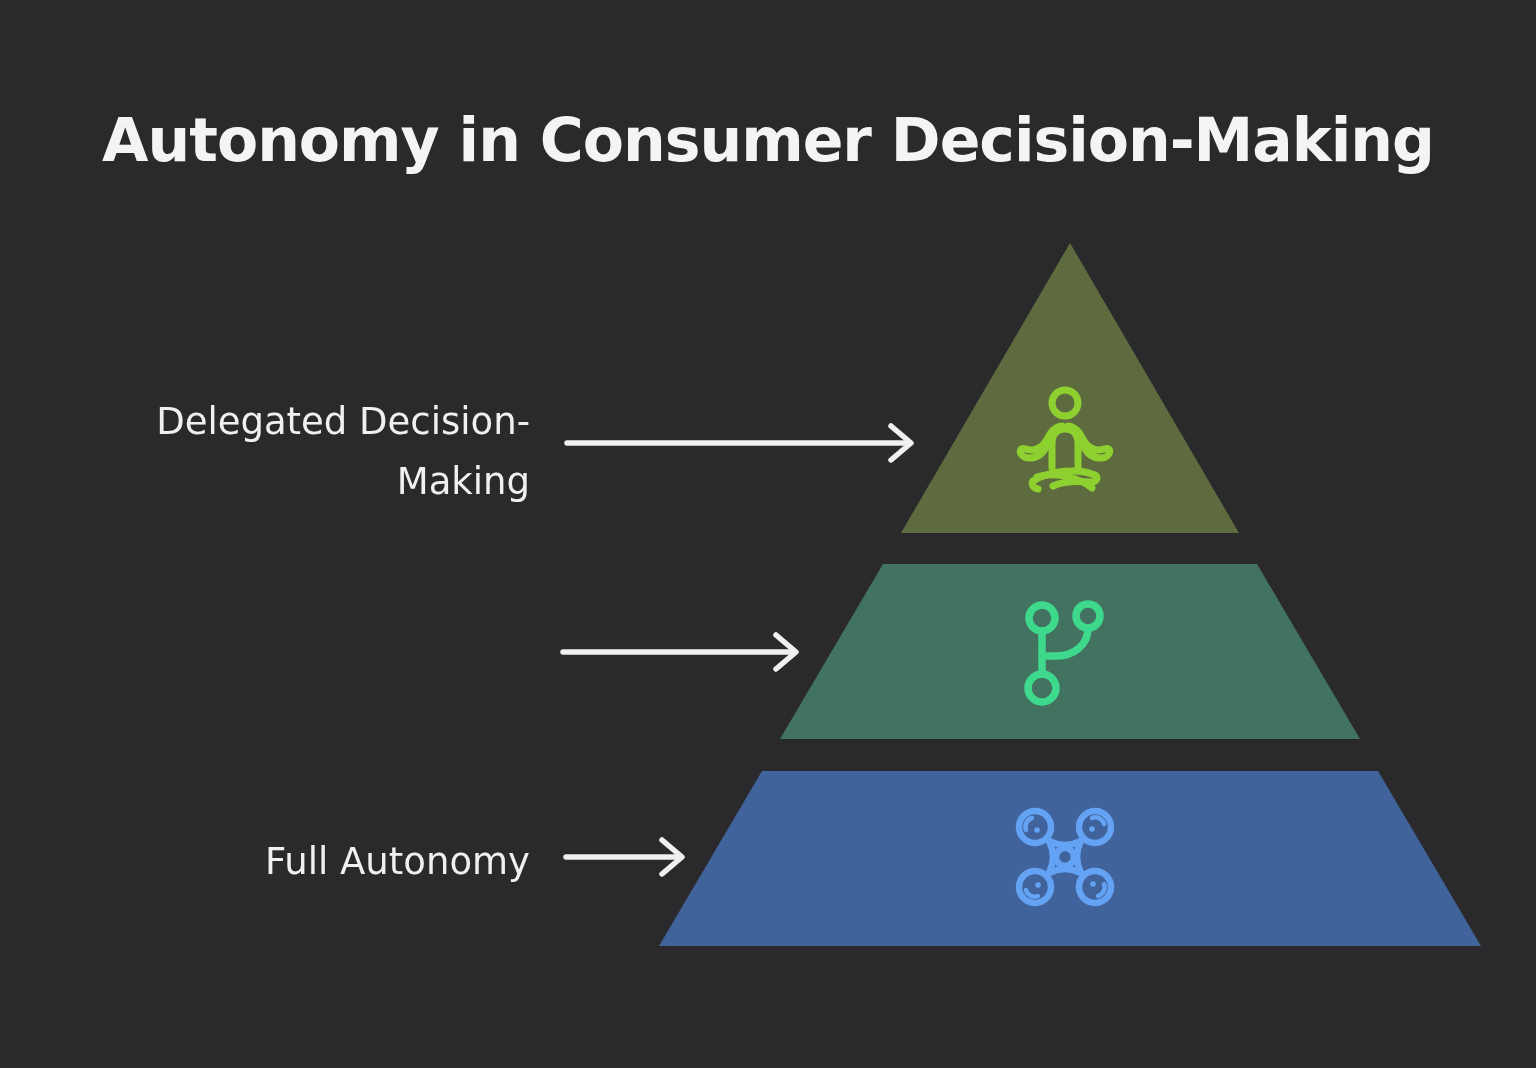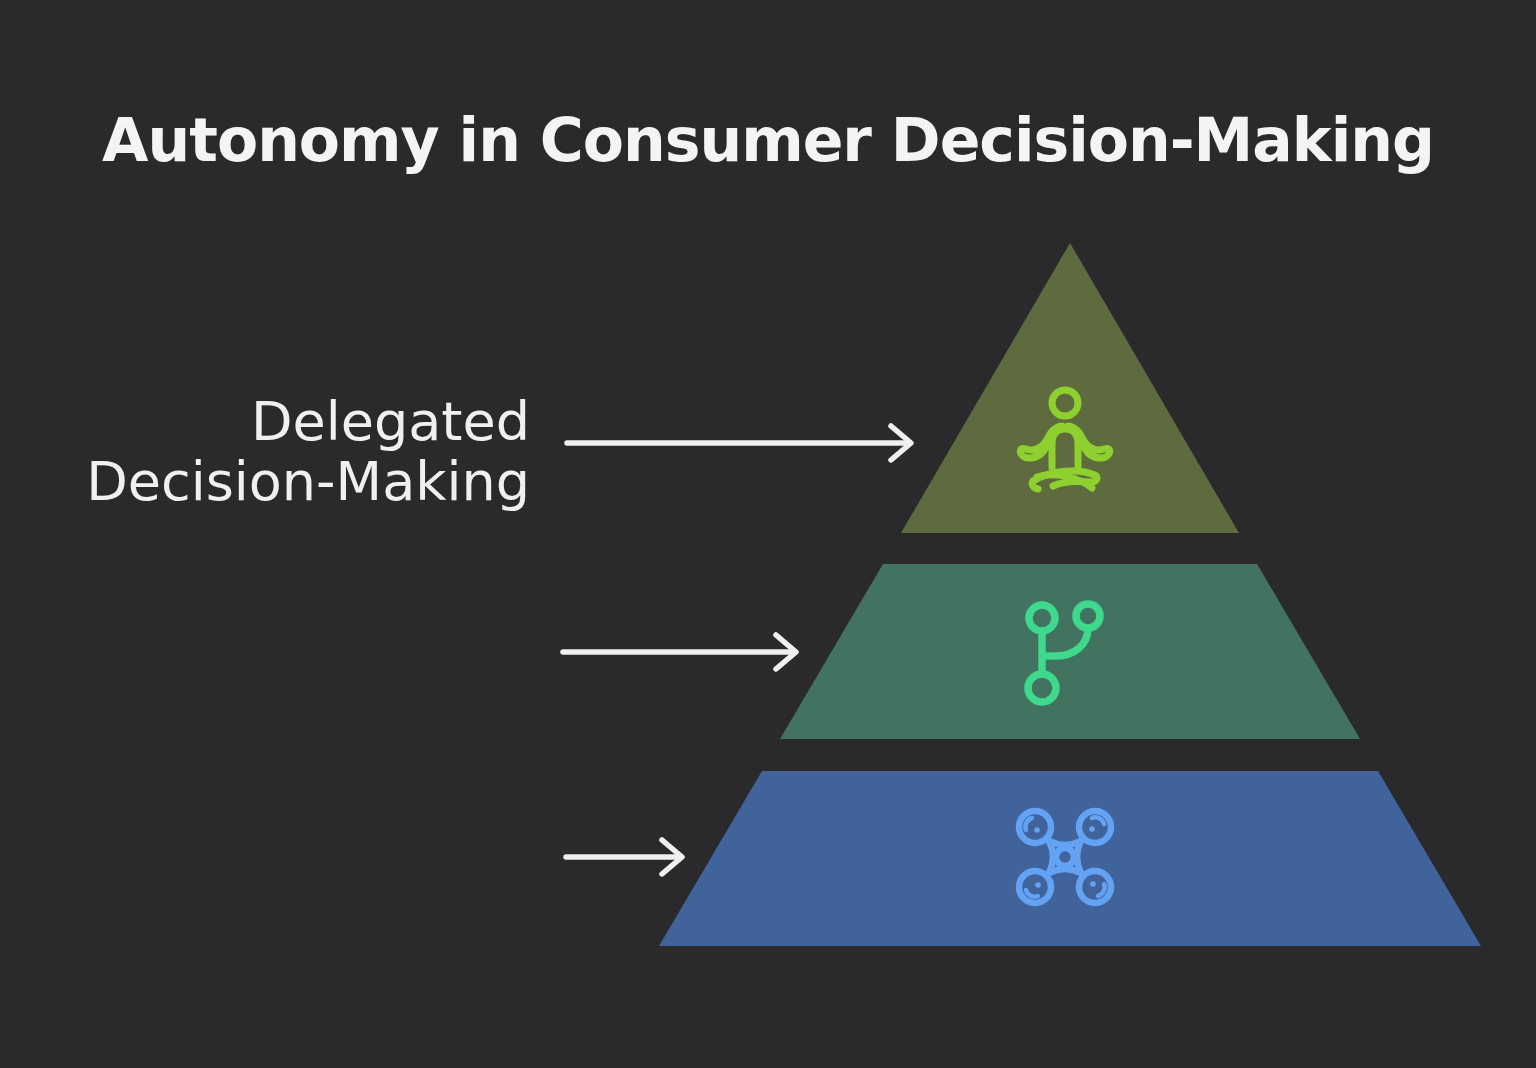--- a/index.html
+++ b/index.html
@@ -24,37 +24,38 @@
     font-size: 60px;
     line-height: 72px;
     font-weight: 700;
     letter-spacing: -1px;
     color: #f4f4f4;
     white-space: nowrap;
   }
   .label {
     position: absolute;
     color: #f0f0f0;
-    font-size: 54px;
+    font-size: 37px;
     line-height: 60px;
     font-weight: 400;
     text-align: right;
   }
   .label-1 { top: 392px; left: 30px; width: 500px; }
   .label-2 { top: 627px; left: 30px; width: 500px; }
   .label-3 { top: 832px; left: 30px; width: 500px; }
 </style>
 </head>
 <body>
 
 <div class="canvas">
 
   <h1 class="title">Autonomy in Consumer Decision-Making</h1>
 
   <div class="label label-1">Delegated Decision-Making</div>
+  <div class="label label-3">Full Autonomy</div>
 
   <svg class="scene" width="1536" height="1068" viewBox="0 0 1536 1068">
 
     <polygon points="1070,243 1239,533 901,533" fill="#5e6b3e"></polygon>
     <polygon points="883,564 1257,564 1360,739 780,739" fill="#427260"></polygon>
     <polygon points="762,771 1378,771 1481,946 659,946" fill="#41639b"></polygon>
 
     <g fill="none" stroke-width="5.5" stroke-linecap="round" stroke-linejoin="round" stroke="#f0f0f0">
       <line x1="567" y1="443" x2="908" y2="443"></line>
       <path d="M891 426 L911 443 L891 460"></path>

